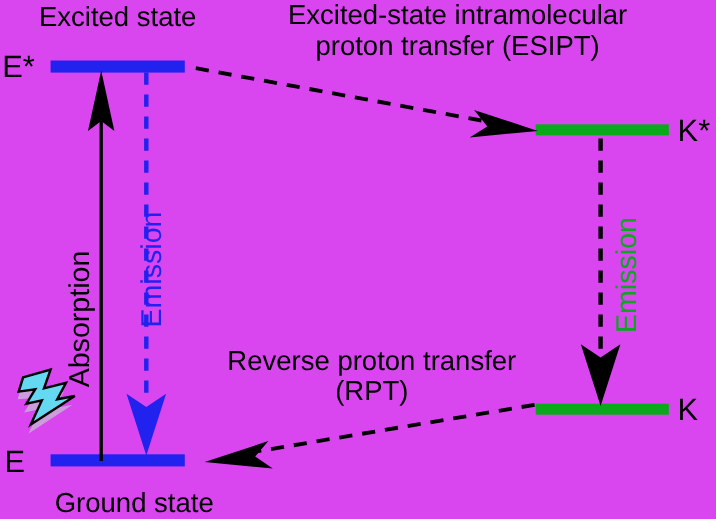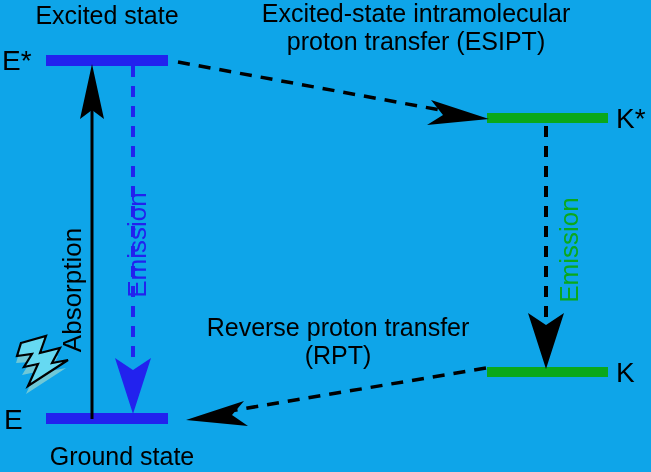--- a/index.html
+++ b/index.html
@@ -10,21 +10,21 @@
   body {
     width: 651px;
     height: 472px;
     overflow: hidden;
     font-family: "Liberation Sans", sans-serif;
   }
   #diagram-root {
     position: relative;
     width: 651px;
     height: 472px;
-    background: #0ea5e9;
+    background: #d946ef;
   }
   svg.diagram {
     display: block;
     width: 651px;
     height: 472px;
   }
   text {
     font-family: "Liberation Sans", sans-serif;
     font-weight: 400;
     fill: #000000;

